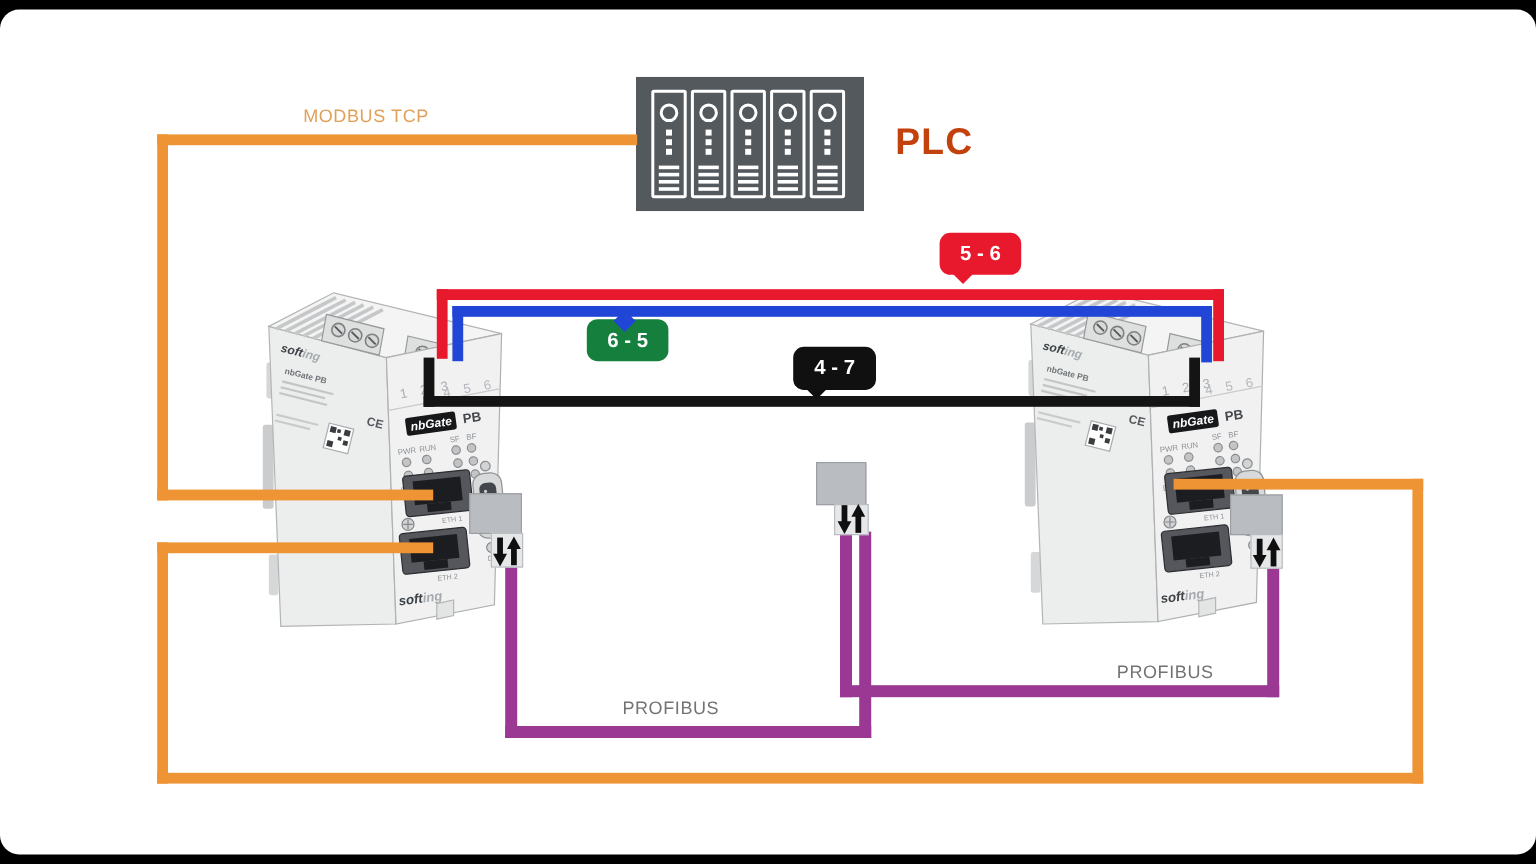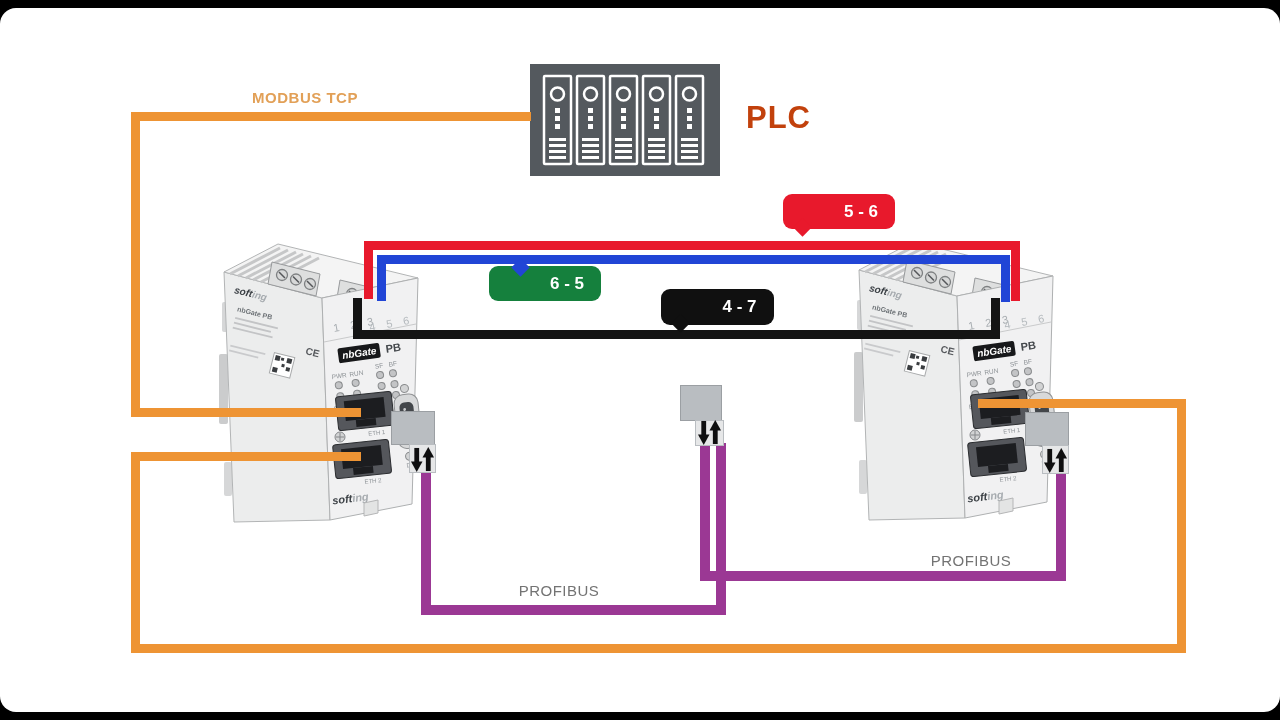--- a/index.html
+++ b/index.html
@@ -14,21 +14,21 @@
   }
   .abs{position:absolute;}
   .seg{position:absolute;}
   .lbl{position:absolute;font-size:15px;letter-spacing:.5px;text-align:center;}
   .lbl-modbus{color:#e2a057;}
   .lbl-profibus{color:#737373;font-weight:bold;font-weight:normal;}
   .lbl-plc{color:#c2410c;font-weight:bold;font-size:31px;letter-spacing:1px;}
   .callout{
     position:absolute;width:68px;height:35px;border-radius:9px;
     color:#fff;font-size:17px;font-weight:bold;
-    display:flex;align-items:center;justify-content:center;padding-left:44px;
+    display:flex;align-items:center;justify-content:center;
   }
   .tail{position:absolute;width:13px;height:13px;transform:rotate(45deg);}
   .tail-bottom{bottom:-5px;left:13px;}
   .tail-top{top:-5px;left:25px;}
   .slave-box{
     position:absolute;left:540px;top:367px;width:145px;height:61px;
     border-radius:10px;border:1px solid #23262a;
     background:linear-gradient(#51565c,#30343a);
     color:#fff;font-size:27px;font-weight:bold;letter-spacing:2px;
     display:flex;align-items:center;justify-content:center;
@@ -283,21 +283,21 @@
   <svg class="abs" style="left:697px;top:411px;" width="25" height="27" viewBox="0 0 26 28">
       <use href="#updown"></use>
     </svg>
 
   <div class="conn-a" style="left:1025px;top:404px;width:44px;height:34px;"></div>
   <div class="conn-b" style="left:1042px;top:437px;width:27px;height:29px;"></div>
   <svg class="abs" style="left:1043px;top:439px;" width="25" height="27" viewBox="0 0 26 28">
       <use href="#updown"></use>
     </svg>
 
-  <div class="lbl lbl-modbus" style="left:230px;top:81px;width:150px;font-weight:bold;">MODBUS TCP</div>
+  <div class="lbl lbl-modbus" style="left:230px;top:81px;width:150px;">MODBUS TCP</div>
   <div class="lbl lbl-plc" style="left:746px;top:92px;width:90px;text-align:left;">PLC</div>
   <div class="lbl lbl-profibus" style="left:479px;top:574px;width:160px;">PROFIBUS</div>
   <div class="lbl lbl-profibus" style="left:891px;top:544px;width:160px;">PROFIBUS</div>
 
 
   <div class="callout" style="left: 783px; top: 186px; background: rgb(232, 25, 44);">
     <div class="tail tail-bottom" style="background: rgb(232, 25, 44);"></div>
     <span>5 - 6</span>
   </div>
   <div class="callout" style="left: 489px; top: 258px; background: #15803d;">

